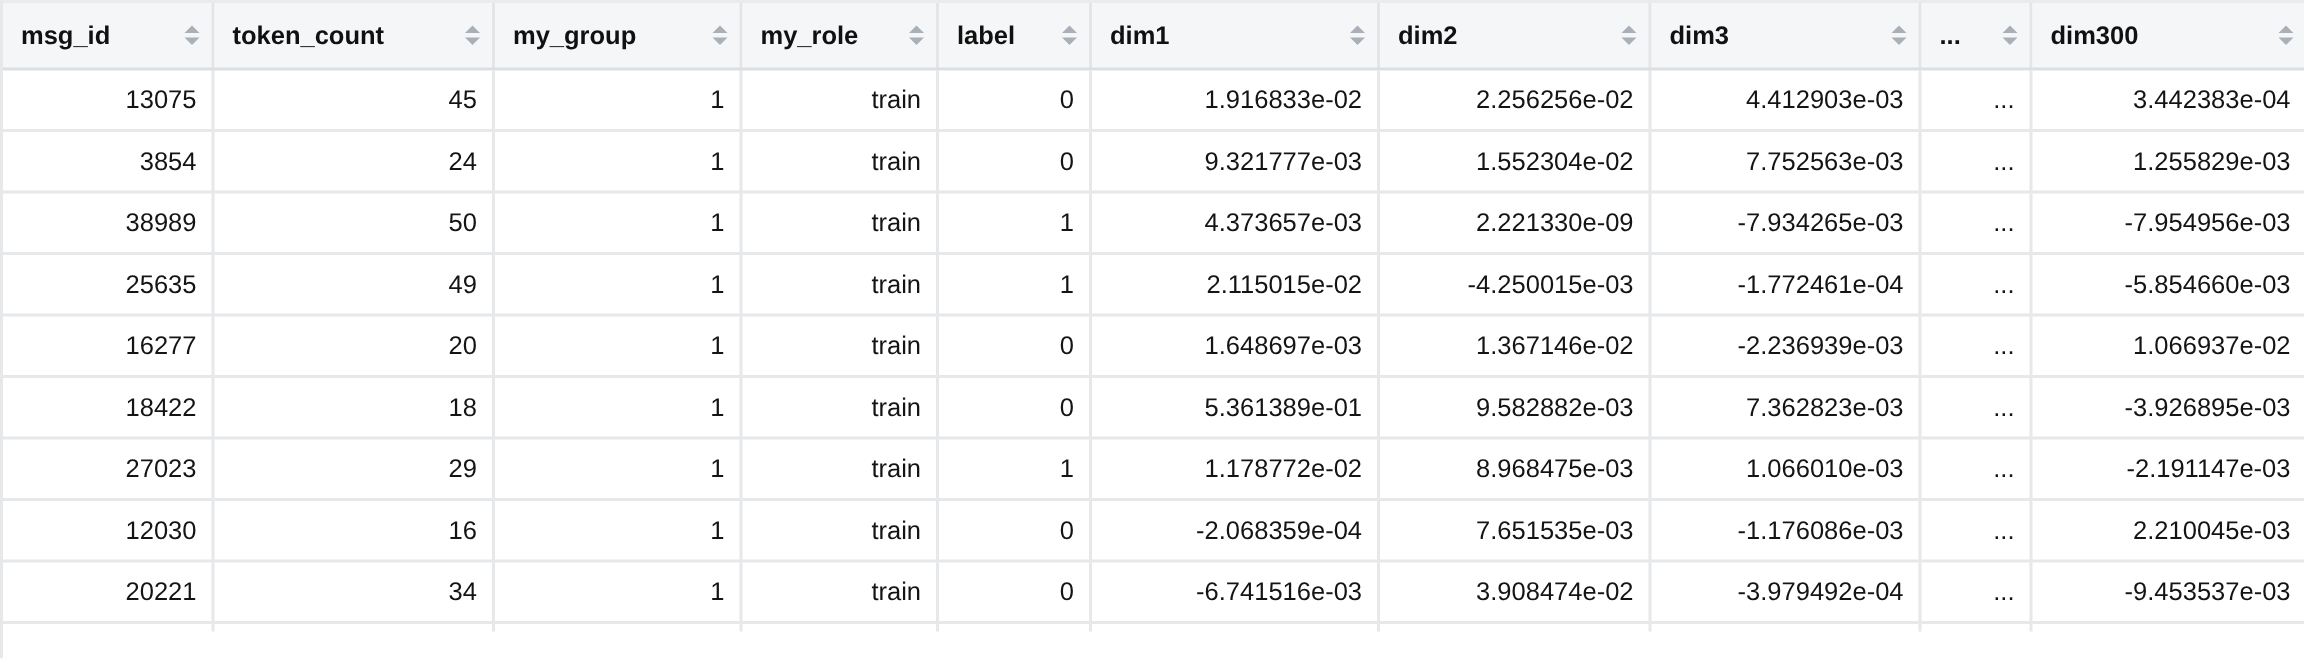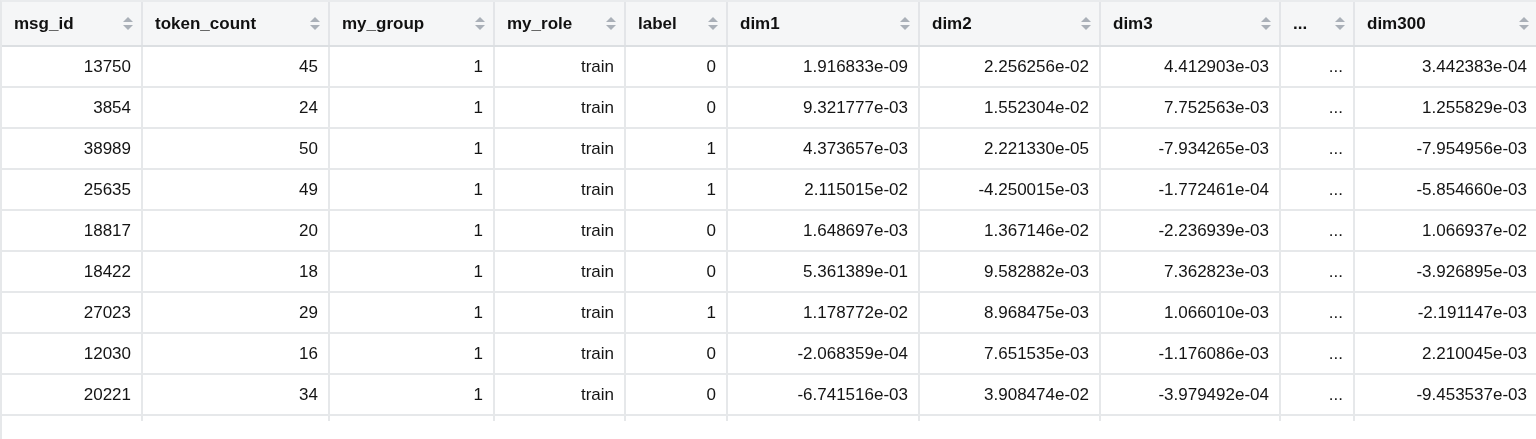--- a/index.html
+++ b/index.html
@@ -193,26 +193,26 @@
               <span class="sort-icon">
                 <span class="tri-up"></span>
                 <span class="tri-down"></span>
               </span>
             </div>
           </th>
         </tr>
     </thead>
     <tbody>
         <tr>
-          <td class="num">13750</td>
+          <td class="num">13075</td>
           <td class="num">45</td>
           <td class="num">1</td>
           <td class="txt">train</td>
           <td class="num">0</td>
-          <td class="num">1.916833e-09</td>
+          <td class="num">1.916833e-02</td>
           <td class="num">2.256256e-02</td>
           <td class="num">4.412903e-03</td>
           <td class="txt">...</td>
           <td class="num">3.442383e-04</td>
         </tr>
         <tr>
           <td class="num">3854</td>
           <td class="num">24</td>
           <td class="num">1</td>
           <td class="txt">train</td>
@@ -223,39 +223,39 @@
           <td class="txt">...</td>
           <td class="num">1.255829e-03</td>
         </tr>
         <tr>
           <td class="num">38989</td>
           <td class="num">50</td>
           <td class="num">1</td>
           <td class="txt">train</td>
           <td class="num">1</td>
           <td class="num">4.373657e-03</td>
-          <td class="num">2.221330e-05</td>
+          <td class="num">2.221330e-09</td>
           <td class="num">-7.934265e-03</td>
           <td class="txt">...</td>
           <td class="num">-7.954956e-03</td>
         </tr>
         <tr>
           <td class="num">25635</td>
           <td class="num">49</td>
           <td class="num">1</td>
           <td class="txt">train</td>
           <td class="num">1</td>
           <td class="num">2.115015e-02</td>
           <td class="num">-4.250015e-03</td>
           <td class="num">-1.772461e-04</td>
           <td class="txt">...</td>
           <td class="num">-5.854660e-03</td>
         </tr>
         <tr>
-          <td class="num">18817</td>
+          <td class="num">16277</td>
           <td class="num">20</td>
           <td class="num">1</td>
           <td class="txt">train</td>
           <td class="num">0</td>
           <td class="num">1.648697e-03</td>
           <td class="num">1.367146e-02</td>
           <td class="num">-2.236939e-03</td>
           <td class="txt">...</td>
           <td class="num">1.066937e-02</td>
         </tr>

